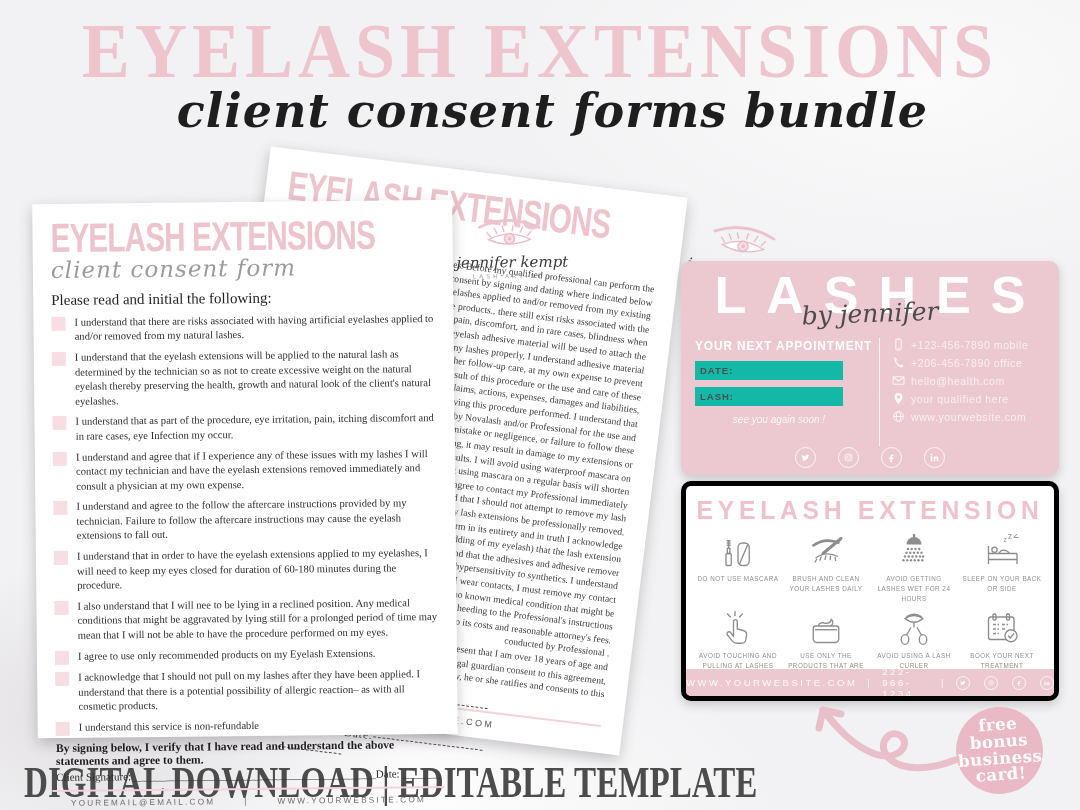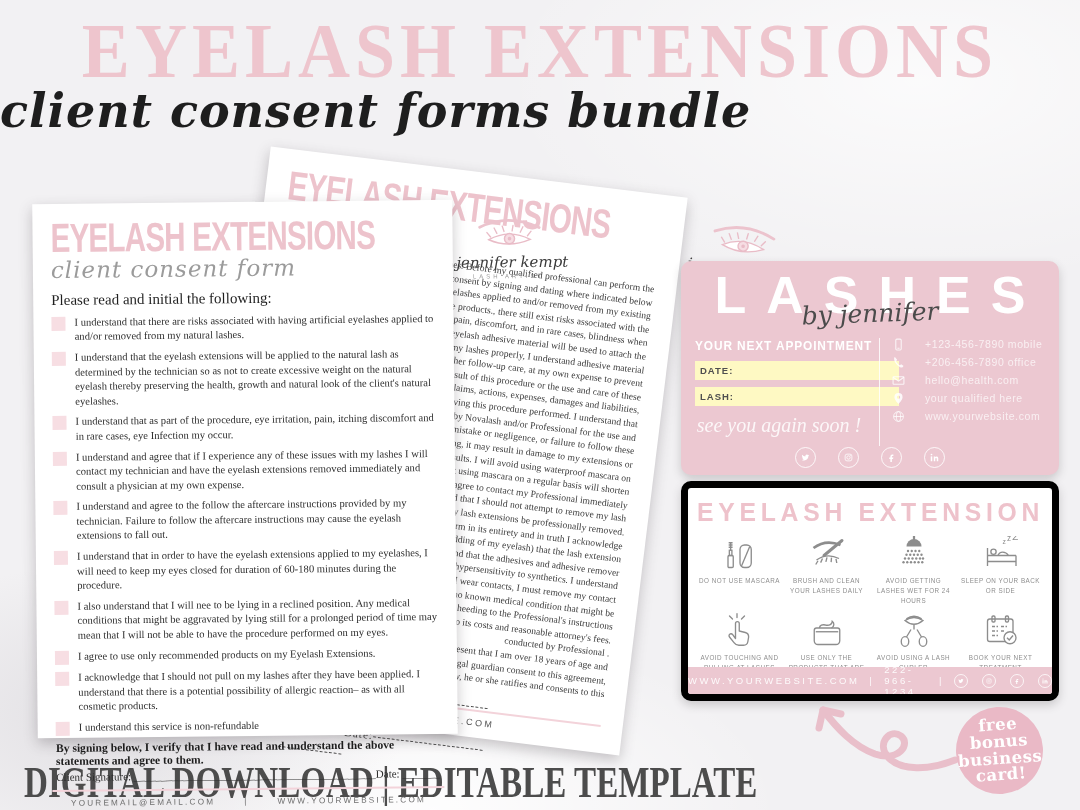--- a/index.html
+++ b/index.html
@@ -9,21 +9,21 @@
          radial-gradient(ellipse 400px 220px at 12% 88%, rgba(210,207,212,.55), rgba(210,207,212,0) 70%),
          radial-gradient(ellipse 500px 260px at 40% 100%, rgba(255,255,255,.9), rgba(255,255,255,0) 70%),
          radial-gradient(ellipse 600px 300px at 85% 10%, rgba(255,255,255,.7), rgba(255,255,255,0) 70%),
          #f2f1f3;}
   .abs{position:absolute;}
 
   
   .main-title{left:0;top:10px;width:1080px;text-align:center;
     font-family:"Liberation Serif", serif;font-weight:800;font-size:72px;
     letter-spacing:5px;color:#eec5cd;white-space:nowrap;transform:scaleY(1.08);}
-  .main-sub{left:0;top:84px;width:928px;text-align:left;
+  .main-sub{left:0;top:84px;width:928px;text-align:right;
     font-family:"DejaVu Serif", serif;font-style:italic;font-weight:600;
     font-size:46px;color:#1e1e1e;letter-spacing:1px;}
 
   
   .page{background:#fff;box-shadow:0 5px 14px rgba(60,55,60,.28);}
   .page-back{left:235px;top:170px;width:420px;height:562px;transform:rotate(7deg);z-index:1;padding:16px 22px 0 22px;box-sizing:border-box;}
   .page-front{left:35px;top:202px;width:420px;height:534px;transform:rotate(-0.6deg);z-index:2;padding:14px 18px 0 18px;box-sizing:border-box;}
   .page-head{display:flex;justify-content:space-between;align-items:flex-start;}
   .page-title{font-family:"Liberation Sans",sans-serif;font-weight:800;font-size:37px;
     color:#edc3cc;letter-spacing:-1px;white-space:nowrap;display:inline-block;
@@ -54,37 +54,37 @@
   .card{border-radius:10px;box-shadow:0 4px 10px rgba(60,55,60,.22);box-sizing:border-box;}
   .appt-card{left:681px;top:261px;width:378px;height:214px;background:#ecc8d1;z-index:3;overflow:hidden;}
   .brand{width:100%;text-align:center;margin-top:8px;font-weight:800;font-size:52px;color:#fff;
     letter-spacing:20px;text-indent:20px;line-height:1;}
   .brand-script{width:100%;text-align:center;margin-top:-22px;position:relative;
     font-family:"DejaVu Serif",serif;font-style:italic;font-size:25px;color:#4b4b4b;transform:rotate(-2deg);}
   .appt-body{display:flex;margin-top:8px;padding:0 14px;}
   .appt-left{width:178px;}
   .appt-h{color:#fff;font-weight:800;font-size:13.5px;letter-spacing:1px;white-space:nowrap;
     display:inline-block;transform:scaleX(.88);transform-origin:left;}
-  .field-bar{background:#fef9c3;height:19px;width:204px;margin-top:7px;display:flex;align-items:center;}
+  .field-bar{background:#14b8a6;height:19px;width:148px;margin-top:7px;display:flex;align-items:center;}
   .field-bar span{font-weight:700;font-size:9.5px;letter-spacing:1px;color:#4f4f4f;padding-left:5px;}
-  .see-you{margin-top:8px;font-family:Liberation Serif, serif;font-style:italic;font-size:20px;
+  .see-you{margin-top:8px;font-family:Liberation Sans, sans-serif;font-style:italic;font-size:10px;
     color:rgba(255,255,255,.85);text-align:center;width:168px;}
   .v-div{width:1px;background:rgba(255,255,255,.85);margin:2px 12px 0 6px;height:108px;}
   .contact-list{padding-top:2px;}
-  .contact-row{display:flex;align-items:flex-start;gap:20px;margin-bottom:5px;}
+  .contact-row{display:flex;align-items:center;gap:6px;margin-bottom:5px;}
   .contact-row .cicon{width:13px;height:13px;flex-shrink:0;display:flex;}
   .contact-row .cicon svg{width:13px;height:13px;}
   .contact-text{color:rgba(255,255,255,.72);font-size:10.5px;letter-spacing:.6px;}
   .soc-row{position:absolute;left:0;right:0;bottom:7px;display:flex;justify-content:center;gap:22px;}
   .soc{width:19px;height:19px;border:1px solid rgba(255,255,255,.85);border-radius:50%;
     display:flex;align-items:center;justify-content:center;color:#fff;}
   .soc svg{width:9px;height:9px;}
 
   
-  .after-card{left:681px;top:481px;width:378px;height:220px;background:#fff;z-index:3;overflow:hidden;border:7px solid #000000;}
+  .after-card{left:681px;top:481px;width:378px;height:220px;background:#fff;z-index:3;overflow:hidden;border:5px solid #000000;}
   .after-title{text-align:center;margin-top:9px;font-weight:800;font-size:26px;color:#eec2cb;
     letter-spacing:5px;white-space:nowrap;transform:scaleX(.95);}
   .after-sub{text-align:center;margin-top:-13px;position:relative;
     font-family:"DejaVu Serif",serif;font-style:italic;font-size:21px;color:#777;}
   .tips-grid{display:grid;grid-template-columns:repeat(4,1fr);row-gap:6px;padding:6px 8px 0 8px;}
   .tip{display:flex;flex-direction:column;align-items:center;}
   .tip .ticon{height:38px;display:flex;align-items:flex-end;}
   .tip .ticon svg{width:36px;height:36px;}
   .tip-label{margin-top:4px;font-size:6.3px;letter-spacing:.5px;color:#8e8e8e;text-align:center;
     text-transform:uppercase;line-height:1.55;max-width:82px;}

